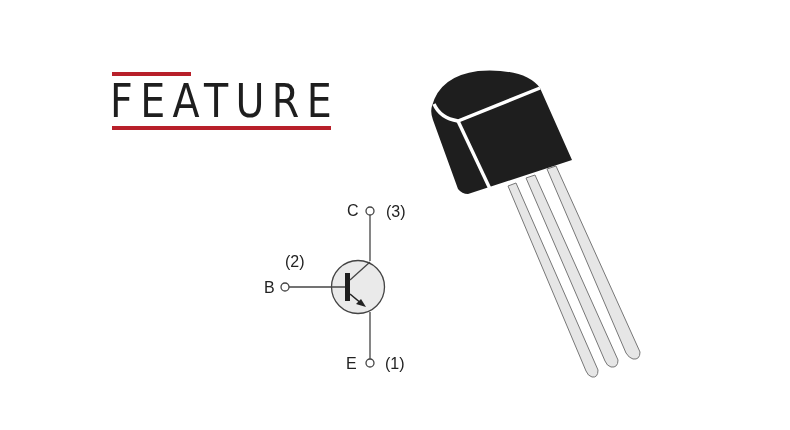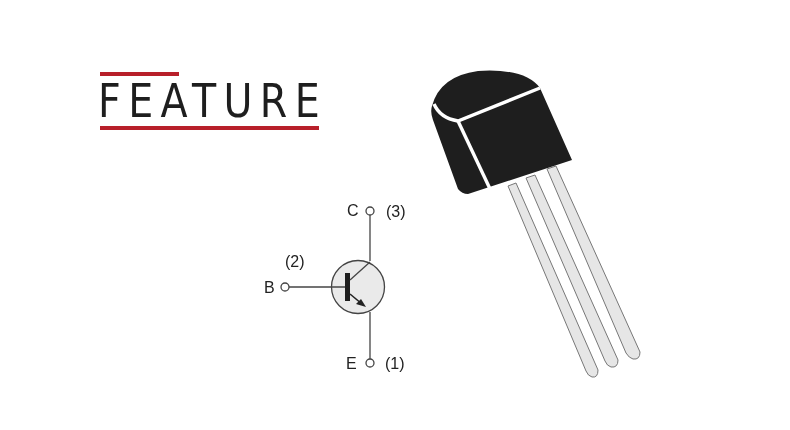--- a/index.html
+++ b/index.html
@@ -1,20 +1,20 @@
 <!DOCTYPE html>
 <html><head>
   <meta charset="utf-8">
   <style>
     html, body { margin: 0; padding: 0; }
     body {
       width: 790px; height: 430px; background: #ffffff; position: relative; overflow: hidden;
       font-family: "Liberation Sans", "DejaVu Sans", sans-serif;
     }
-    .title-wrap { position: absolute; left: 100px; top: 70px; width: 220px; height: 62px; }
+    .title-wrap { position: absolute; left: 112px; top: 70px; width: 220px; height: 62px; }
     .bar-top { position: absolute; left: 0; top: 2px; width: 79px; height: 4px; }
     .bar-bottom { position: absolute; left: 0; top: 56px; width: 219px; height: 4px; }
     .title-text {
       position: absolute; left: -2px; top: 6px; font-size: 46px; font-weight: 300;
       letter-spacing: 8.6px; color: #1e1e1e; line-height: 50px;
       font-family: "DejaVu Sans", "Liberation Sans", sans-serif; font-weight: normal;
       transform: scaleX(0.86); transform-origin: left center;
       -webkit-text-stroke: 0px;
     }
     svg { position: absolute; left: 0; top: 0; }

